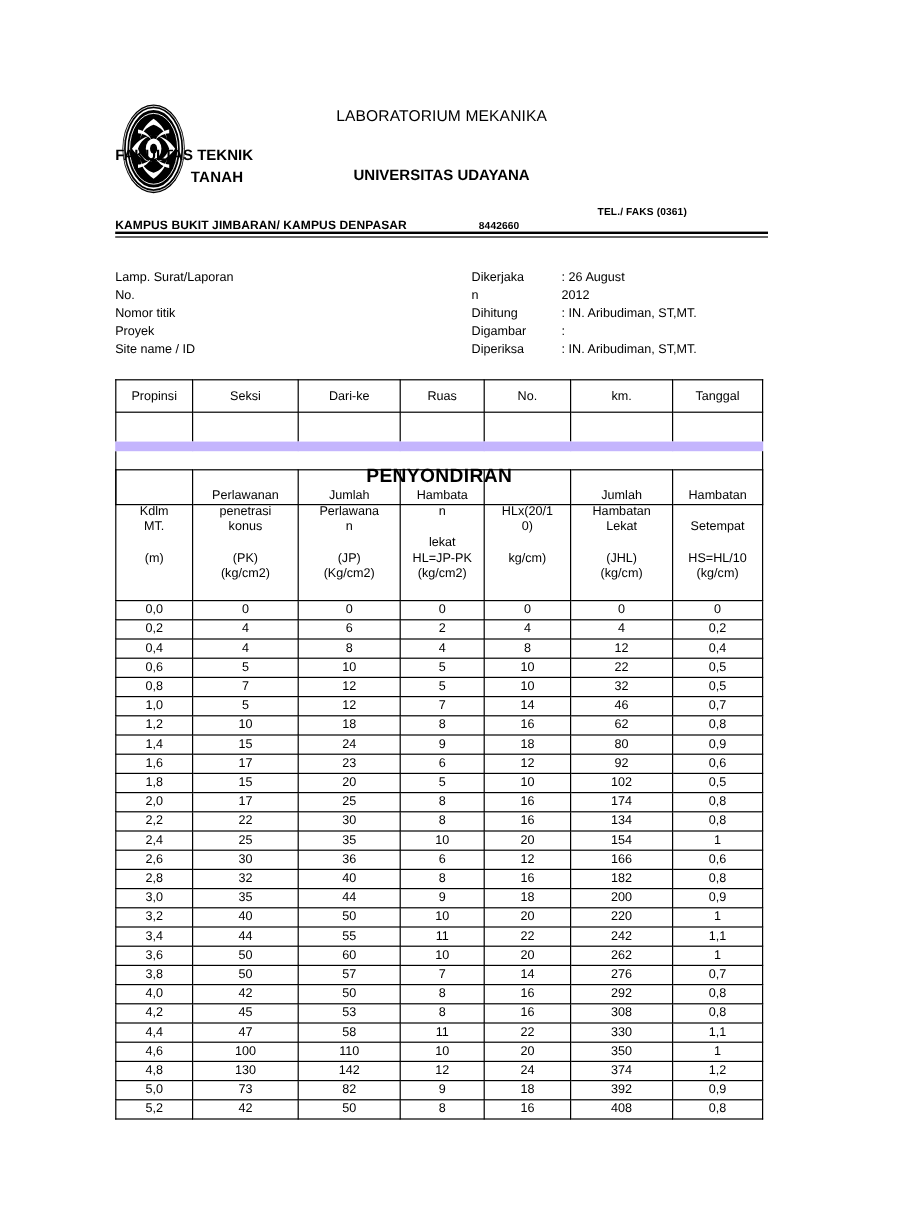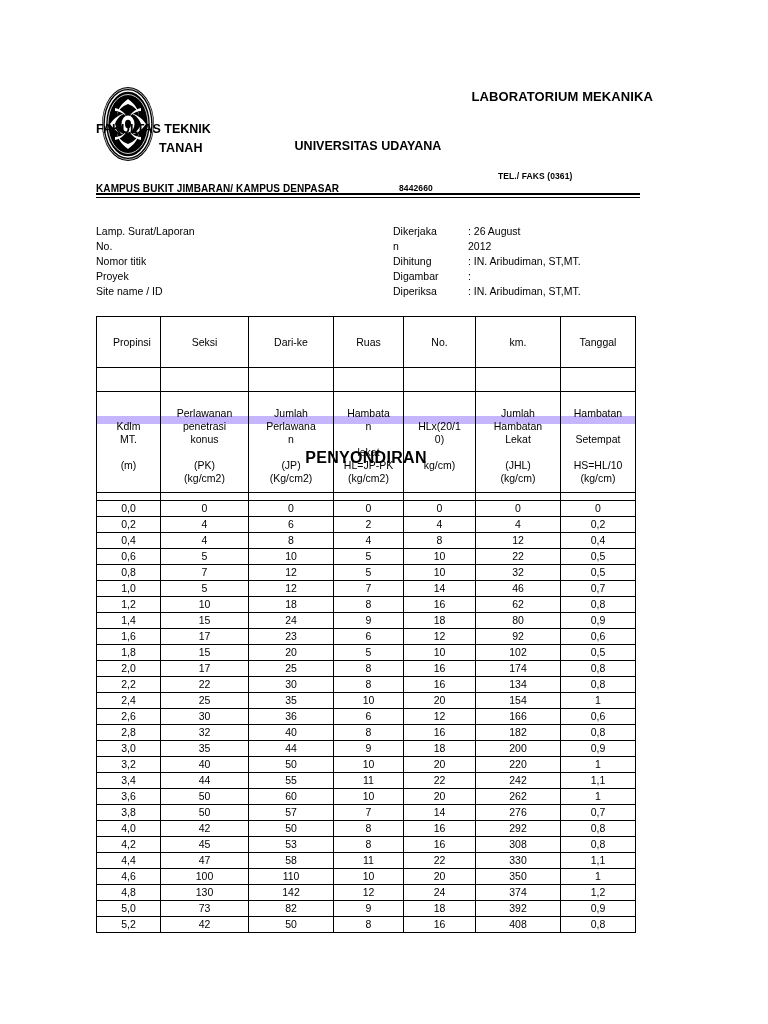--- a/index.html
+++ b/index.html
@@ -46,26 +46,26 @@
     position: absolute;
     left: 63px;
     top: 21px;
     font-size: 12.5px;
     font-weight: bold;
     letter-spacing: 0.2px;
     margin-top: 36px;
   }
   .lh-l1 {
     position: absolute;
-    left: 13px;
+    left: 0;
     top: 5px;
     width: 544px;
-    text-align: right;
+    text-align: center;
     font-size: 13px;
-    font-weight: bold;
+    font-weight: normal;
     letter-spacing: 0.1px;
   }
   .lh-l2 {
     position: absolute;
     left: 0;
     top: 38px;
     width: 544px;
     text-align: left;
     font-size: 12.5px;
     font-weight: bold;
@@ -161,21 +161,21 @@
     position: absolute;
     left: 96px;
     top: 316px;
     width: 539px;
   }
   .tbl-top td {
     border: 1px solid #000;
     font-size: 10.5px;
     text-align: center;
     height: 18px;
-    padding: 16px;
+    padding: 4px;
   }
   .tbl-top .blank-row td { height: 16px; }
   .tbl-top .title-row td {
     height: 36px;
     font-weight: bold;
     font-size: 16px;
     letter-spacing: 0.3px;
     border-top: 8px solid #c4b5fd;
   }
 

